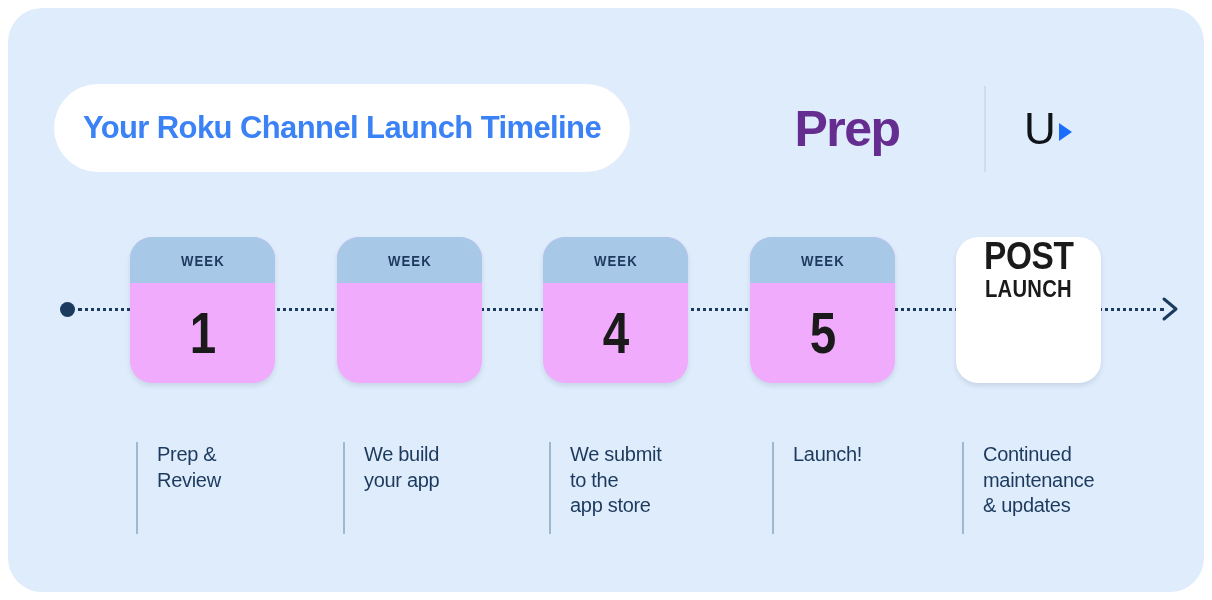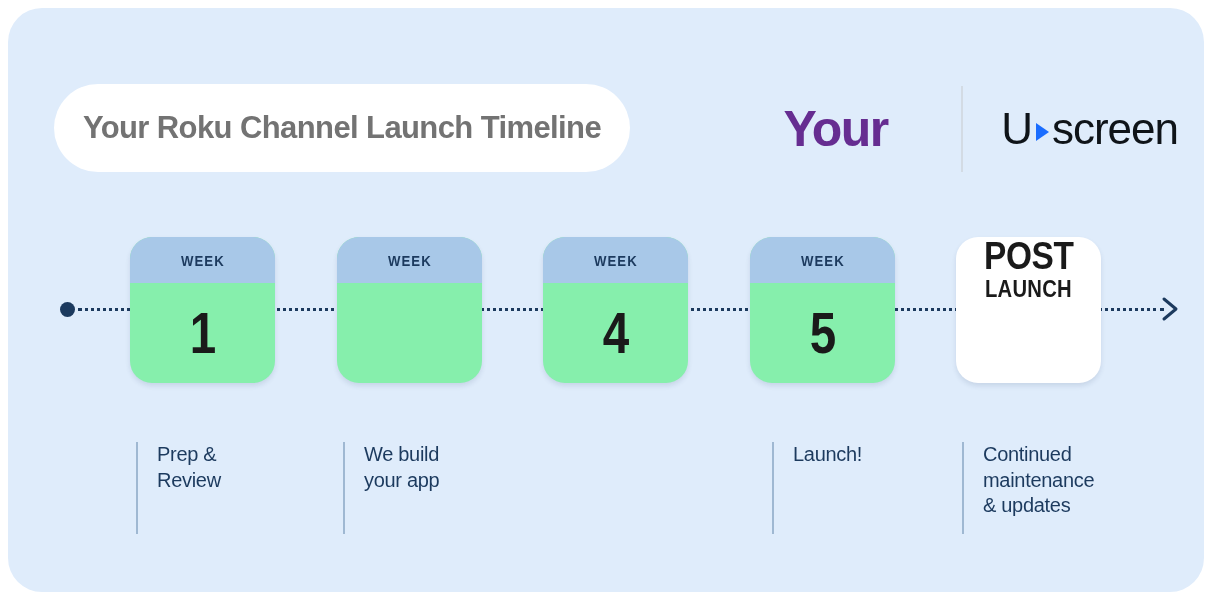--- a/index.html
+++ b/index.html
@@ -34,21 +34,21 @@
     height: 88px;
     background: #ffffff;
     border-radius: 44px;
     display: flex;
     align-items: center;
     justify-content: center;
   }
   .title-text {
     font-size: 31px;
     font-weight: bold;
-    color: #737373;
+    color: #3b82f6;
     letter-spacing: -0.6px;
     white-space: nowrap;
   }
 
   .logo-row {
     position: absolute;
     left: 750px;
     top: 78px;
     width: 420px;
     height: 86px;
@@ -122,21 +122,21 @@
     top: 229px;
     width: 1196px;
     height: 148px;
   }
   .card {
     position: absolute;
     top: 0;
     width: 145px;
     height: 146px;
     border-radius: 22px;
-    background: #86efac;
+    background: #f0abfc;
     box-shadow: 0 3px 5px rgba(30,60,100,0.12);
     overflow: hidden;
   }
   .card-head {
     height: 46px;
     background: #a8c8e8;
     display: flex;
     align-items: center;
     justify-content: center;
   }
@@ -215,26 +215,25 @@
 </head>
 <body>
 
 <div class="canvas">
 
   <div class="title-pill">
     <span class="title-text">Your Roku Channel Launch Timeline</span>
   </div>
 
   <div class="logo-row">
-    <div class="roku-logo">Your</div>
+    <div class="roku-logo">Prep</div>
     <div class="logo-divider"></div>
     <div class="uscreen-logo">
       <span class="uscreen-u">U</span>
       <span class="uscreen-play"></span>
-      <span>screen</span>
     </div>
   </div>
 
   <div class="timeline-dot"></div>
   <div class="timeline-line"></div>
   <svg class="timeline-arrow" viewBox="0 0 20 26">
     <polyline points="4,3 16,13 4,23" fill="none" stroke="#1c3a5e" stroke-width="3" stroke-linecap="round" stroke-linejoin="round"></polyline>
   </svg>
 
   <div class="cards">
@@ -277,20 +276,25 @@
 
   <div class="captions">
       <div class="caption" style="left: 128px;">
         <div class="caption-text">Prep &amp;
 Review</div>
       </div>
       <div class="caption" style="left: 335px;">
         <div class="caption-text">We build
 your app</div>
       </div>
+      <div class="caption" style="left: 541px;">
+        <div class="caption-text">We submit
+to the
+app store</div>
+      </div>
       <div class="caption" style="left: 764px;">
         <div class="caption-text">Launch!</div>
       </div>
       <div class="caption" style="left: 954px;">
         <div class="caption-text">Continued
 maintenance
 &amp; updates</div>
       </div>
     </div>
 

